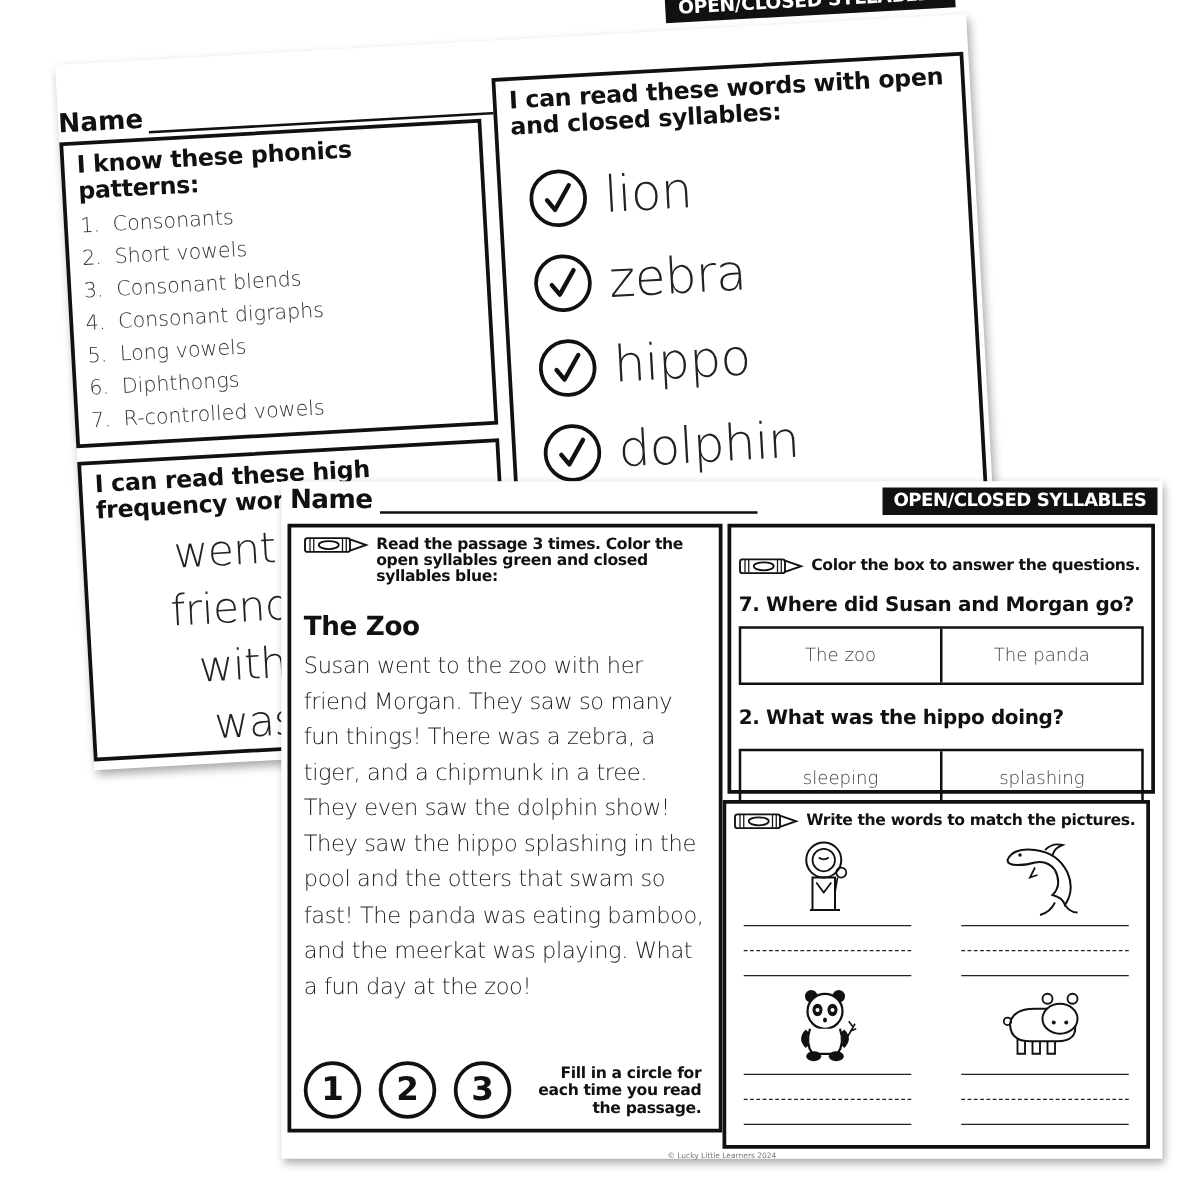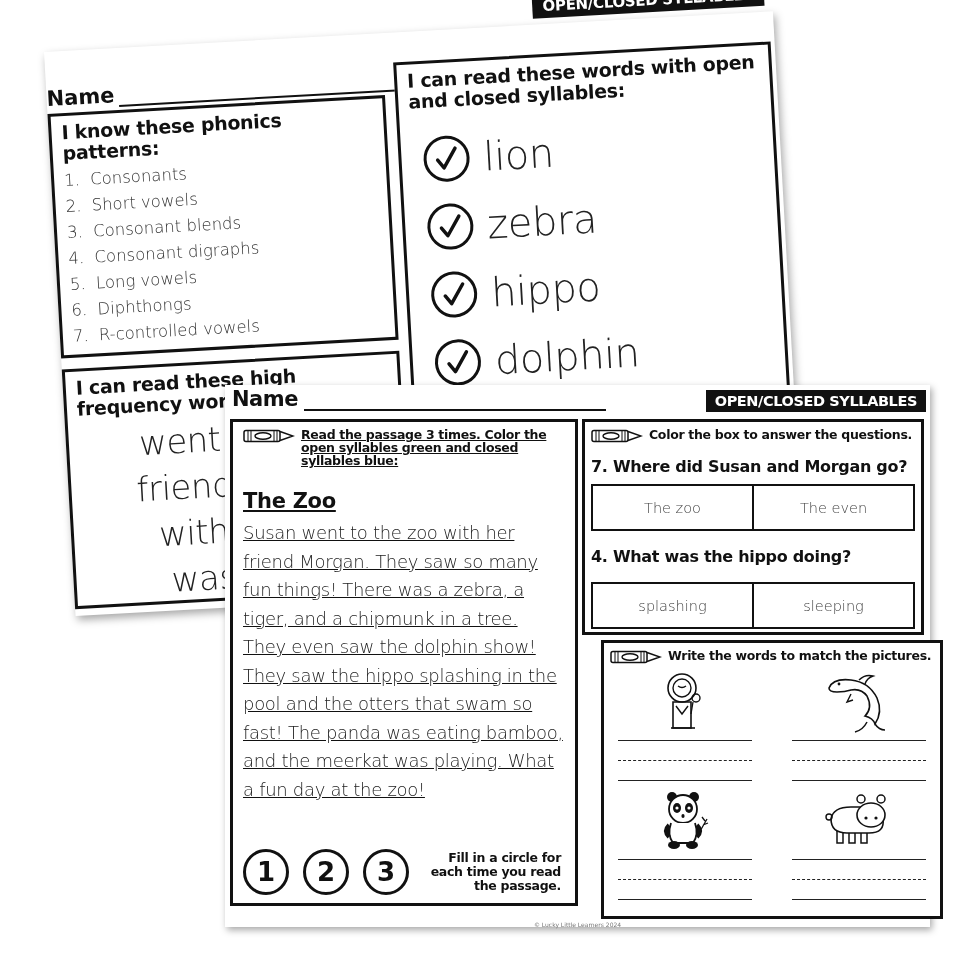--- a/index.html
+++ b/index.html
@@ -72,23 +72,23 @@
     font: bold 21px "DejaVu Sans", sans-serif; letter-spacing: -0.5px;
   }
   .front-name .line { display: inline-block; width: 302px; border-bottom: 2px solid #111; margin-left: 6px; vertical-align: bottom; height: 20px; }
   .front-banner {
     position: absolute; right: 4px; top: 5px;
     background: #111; color: #fff;
     font: bold 14.5px "DejaVu Sans", sans-serif;
     padding: 3px 9px; letter-spacing: -0.4px;
   }
   .panel { position: absolute; border: 3px solid #111; background: #fff; }
-  .panel-passage { left: 5px; top: 34px; width: 348px; height: 487px; padding: 6px 10px; text-decoration: underline; }
-  .panel-questions { left: 357px; top: 34px; width: 342px; height: 216px; padding: 6px 6px; }
-  .panel-pictures { left: 376px; top: 255px; width: 342px; height: 279px; padding: 6px 6px; }
+  .panel-passage { left: 5px; top: 34px; width: 348px; height: 487px; padding: 6px 10px; }
+  .panel-questions { left: 357px; top: 34px; width: 342px; height: 216px; padding: 23px 6px; }
+  .panel-pictures { left: 353px; top: 255px; width: 342px; height: 279px; padding: 6px 6px; }
 
   .instr { display: flex; align-items: flex-start; }
   .crayon { flex: 0 0 auto; width: 52px; height: 14px; margin-right: 6px; margin-top: 1px; }
   .instr-text { font: bold 12.5px "DejaVu Sans", sans-serif; line-height: 13px; letter-spacing: -0.3px; }
 
   .passage-title { font: bold 21px "DejaVu Sans", sans-serif; margin-top: 22px; letter-spacing: -0.3px; }
   .passage-body { font: 18px "DejaVu Sans", sans-serif; color: #222; line-height: 28.5px; margin-top: 6px; letter-spacing: -0.3px; font-weight: 300; }
 
   .reads { position: absolute; left: 10px; bottom: 8px; display: flex; align-items: center; }
   .read-circle {
@@ -228,26 +228,26 @@
         <ellipse cx="20" cy="7" rx="8" ry="3.2" fill="none" stroke="#111" stroke-width="1.4"></ellipse>
         <line x1="31" y1="2" x2="31" y2="12" stroke="#111" stroke-width="1"></line>
         <line x1="34" y1="2" x2="34" y2="12" stroke="#111" stroke-width="1"></line>
         <path d="M37 2.5 L50 7 L37 11.5" fill="none" stroke="#111" stroke-width="1.5"></path>
       </svg>
       <span class="instr-text">Color the box to answer the questions.</span>
     </div>
     <div class="question">7. Where did Susan and Morgan go?</div>
     <div class="answer-row">
       <div class="ans">The zoo</div>
-      <div class="ans">The even</div>
-    </div>
-    <div class="question" style="margin-top:16px">4. What was the hippo doing?</div>
+      <div class="ans">The panda</div>
+    </div>
+    <div class="question" style="margin-top:16px">2. What was the hippo doing?</div>
     <div class="answer-row" style="margin-top:16px">
+      <div class="ans">sleeping</div>
       <div class="ans">splashing</div>
-      <div class="ans">sleeping</div>
     </div>
   </div>
 
   <div class="panel panel-pictures">
     <div class="instr">
       <svg class="crayon" viewBox="0 0 52 14">
         <rect x="1" y="1.5" width="36" height="11" rx="2" fill="none" stroke="#111" stroke-width="1.5"></rect>
         <line x1="5" y1="2" x2="5" y2="12" stroke="#111" stroke-width="1"></line>
         <line x1="8" y1="2" x2="8" y2="12" stroke="#111" stroke-width="1"></line>
         <ellipse cx="20" cy="7" rx="8" ry="3.2" fill="none" stroke="#111" stroke-width="1.4"></ellipse>

